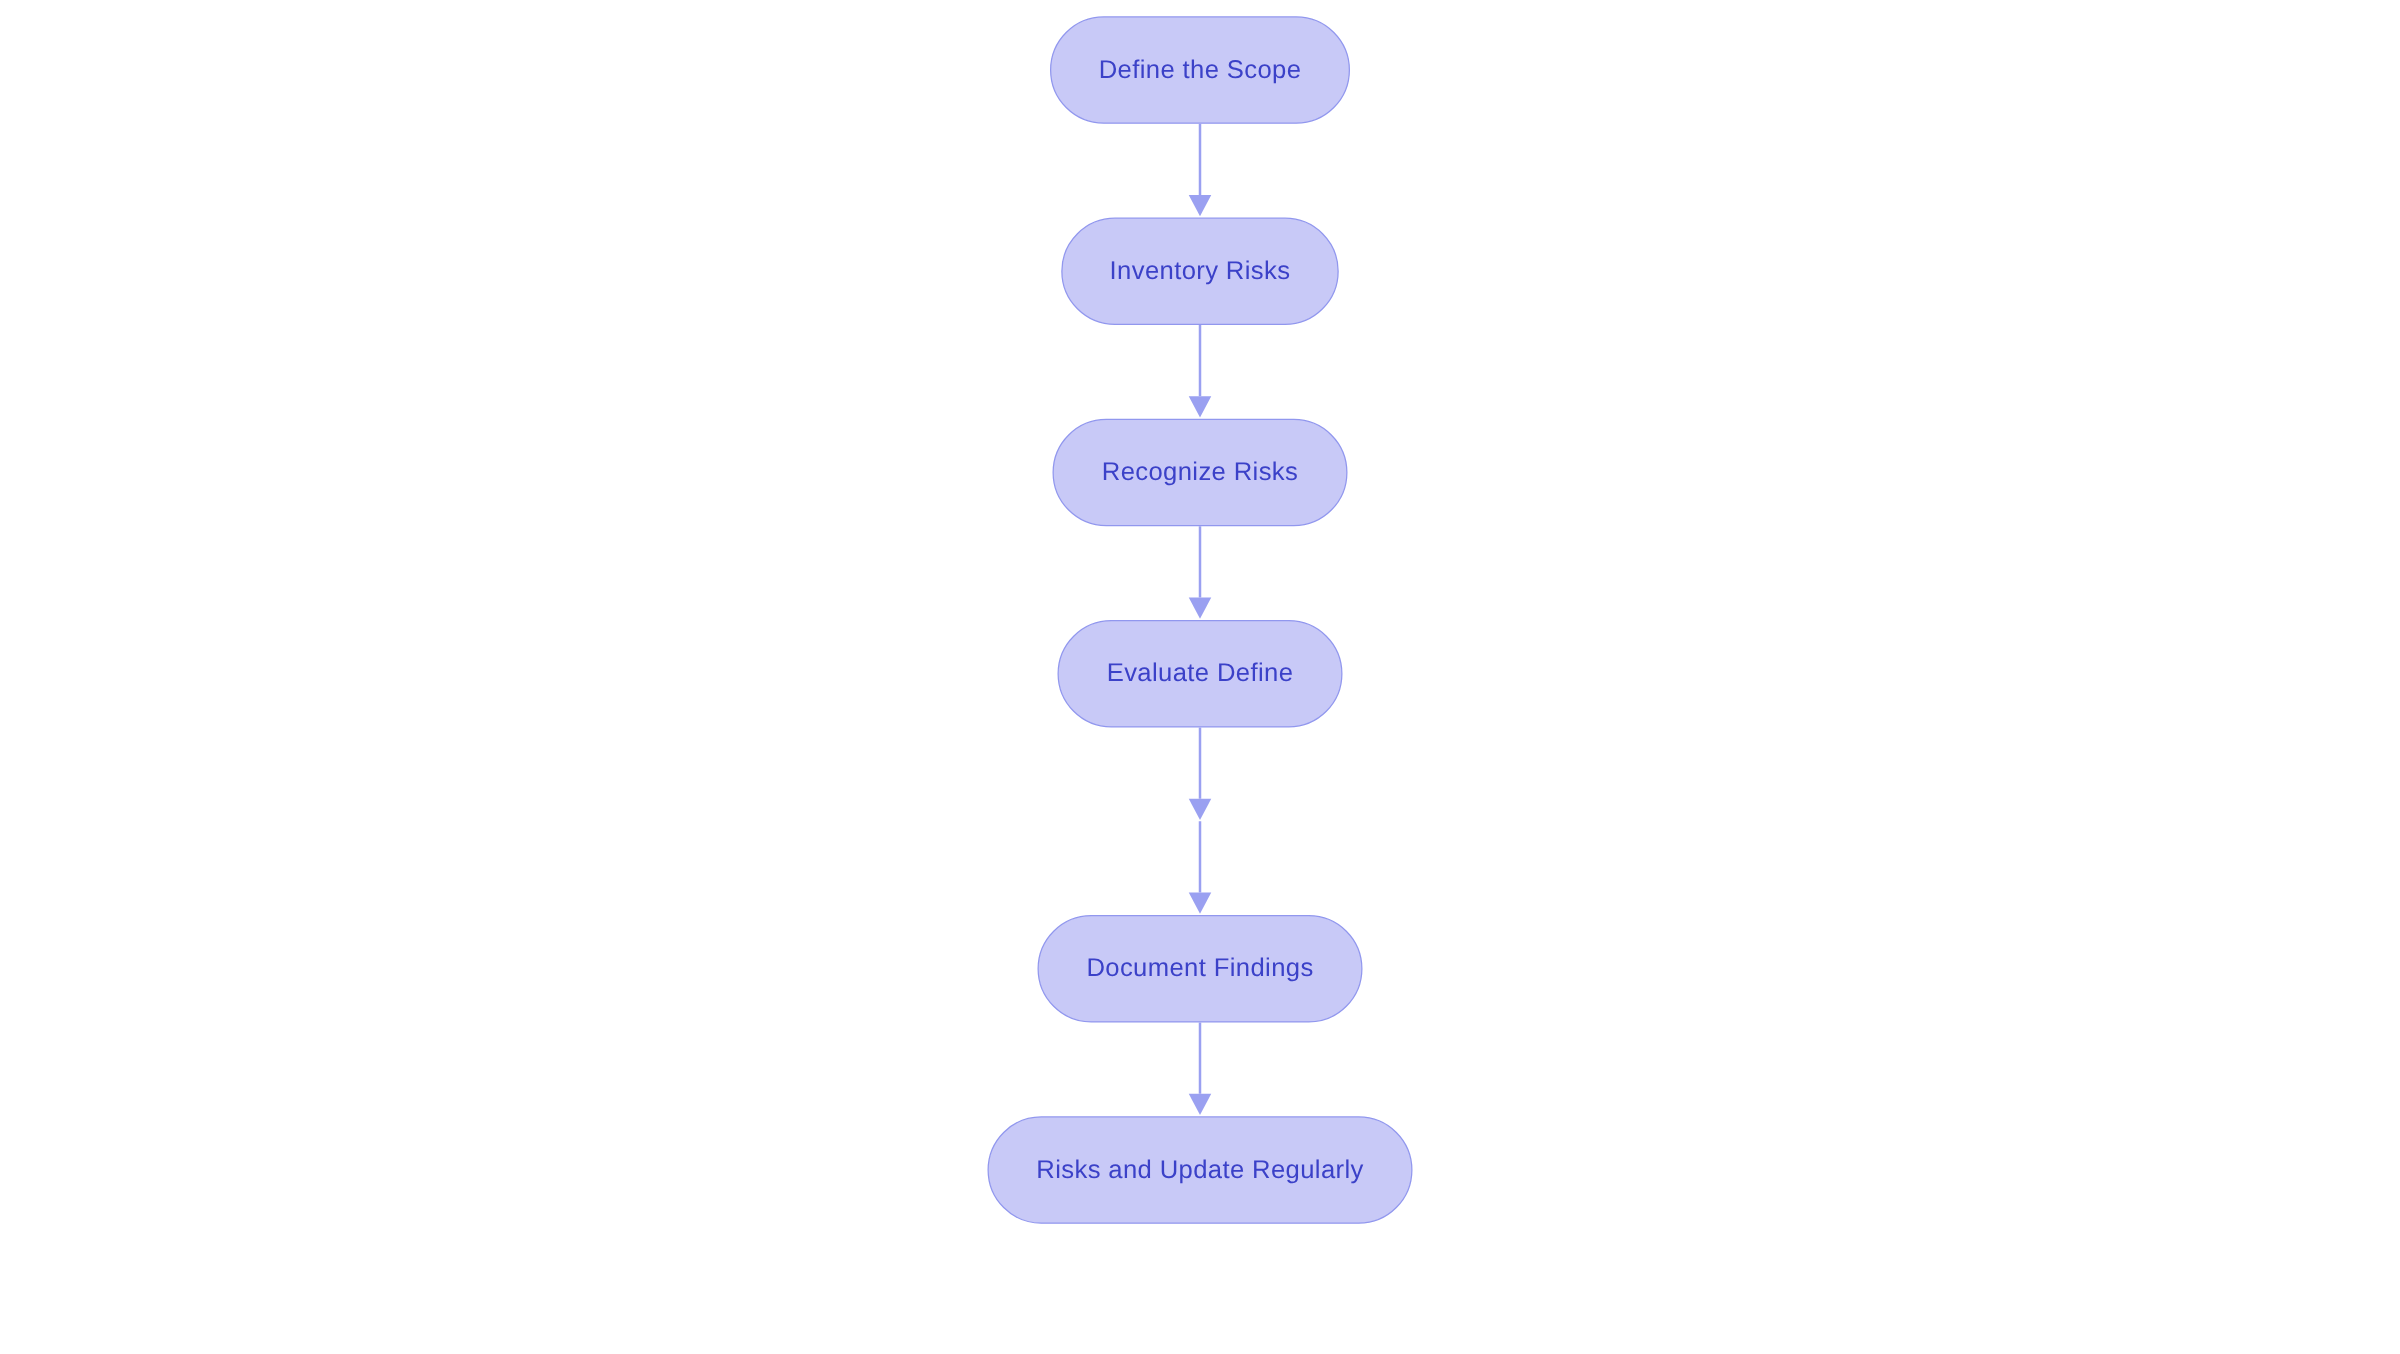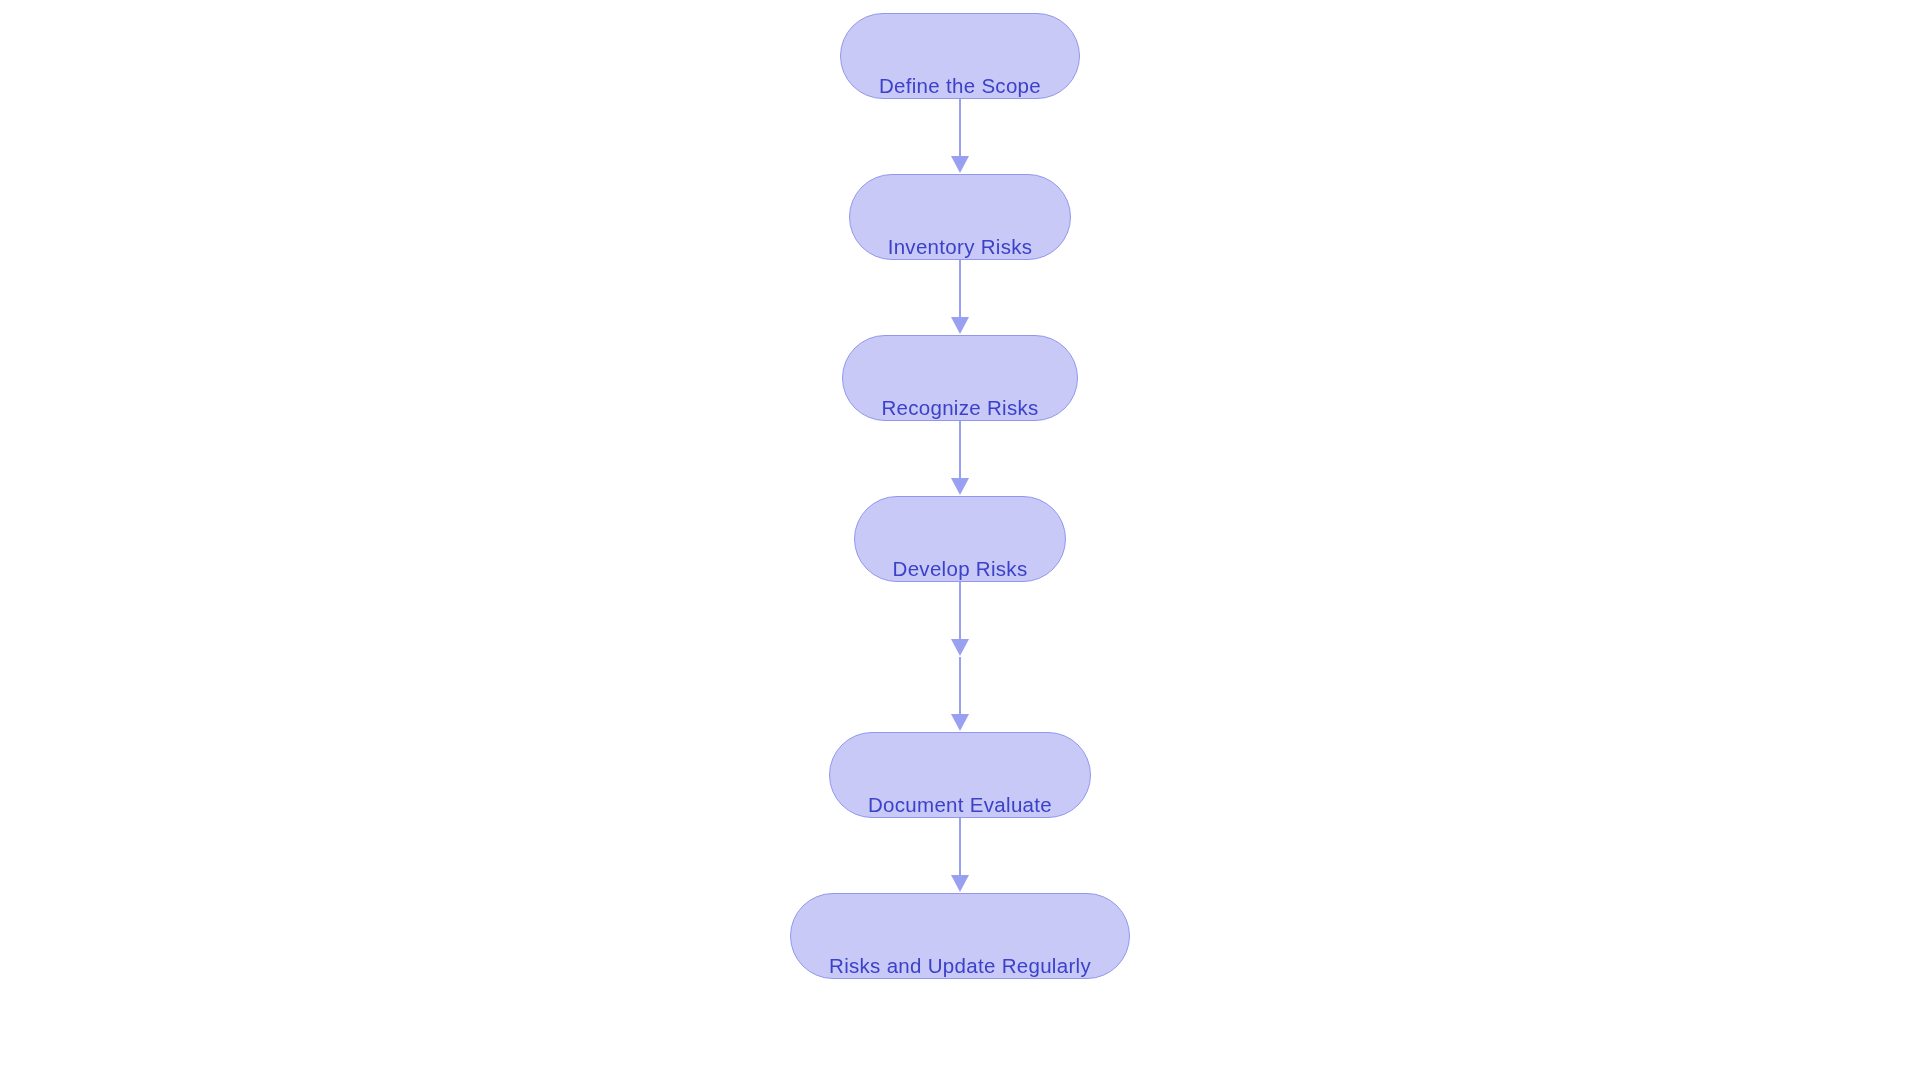--- a/index.html
+++ b/index.html
@@ -30,21 +30,21 @@
     flex-direction: column;
     align-items: center;
   }
   .flow-node {
     height: 86px;
     padding: 0 38px;
     border-radius: 43px;
     background: var(--node-fill);
     border: 1.5px solid var(--node-border);
     display: flex;
-    align-items: flex-end;
+    align-items: center;
     justify-content: center;
     color: var(--node-text);
     font-size: 20.5px;
     letter-spacing: 0.3px;
     white-space: nowrap;
   }
   .connector {
     height: 75px;
     display: flex;
     flex-direction: column;
@@ -91,36 +91,36 @@
     <div class="flow-node">
       <span>Recognize Risks</span>
     </div>
 
     <div class="connector">
       <div class="line"></div>
       <div class="head"></div>
     </div>
 
     <div class="flow-node">
-      <span>Develop Risks</span>
+      <span>Evaluate Define</span>
     </div>
 
     <div class="connector">
       <div class="line"></div>
       <div class="head"></div>
     </div>
 
 
     <div class="connector">
       <div class="line"></div>
       <div class="head"></div>
     </div>
 
     <div class="flow-node">
-      <span>Document Evaluate</span>
+      <span>Document Findings</span>
     </div>
 
     <div class="connector">
       <div class="line"></div>
       <div class="head"></div>
     </div>
 
     <div class="flow-node">
       <span>Risks and Update Regularly</span>
     </div>

